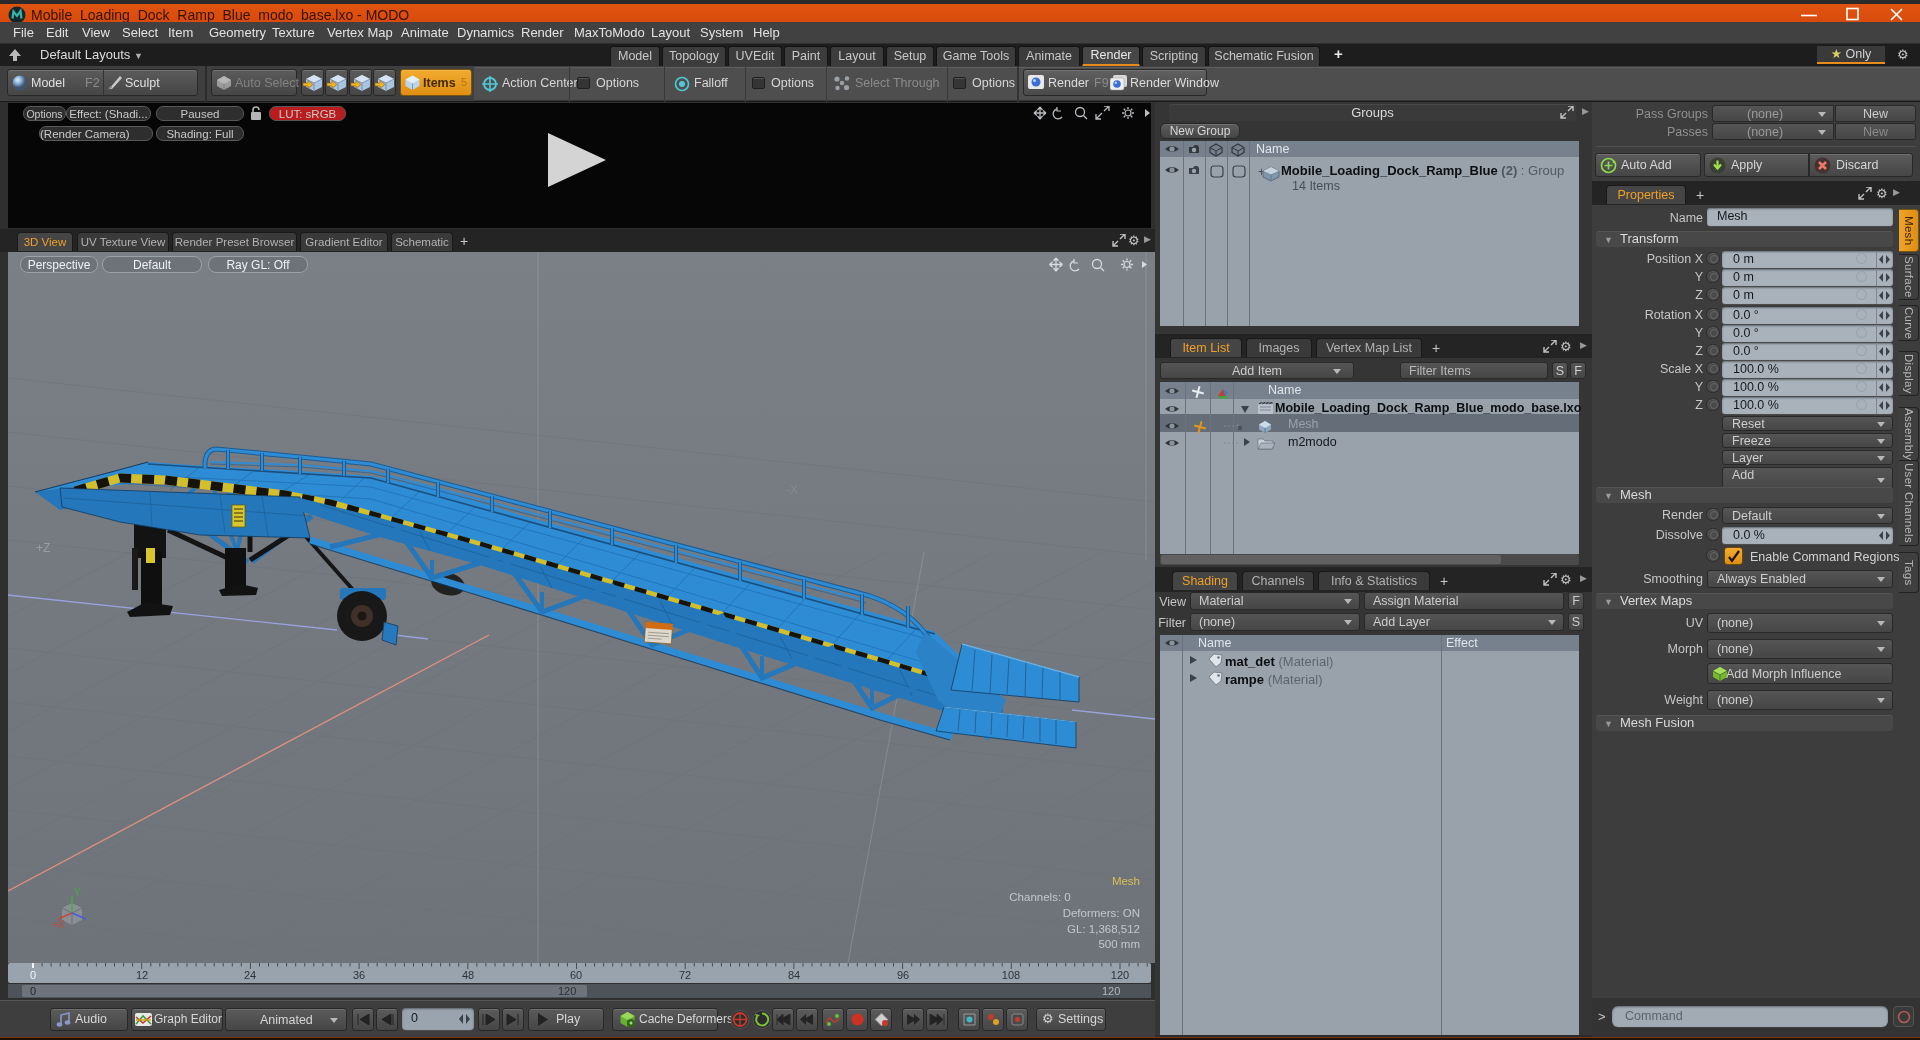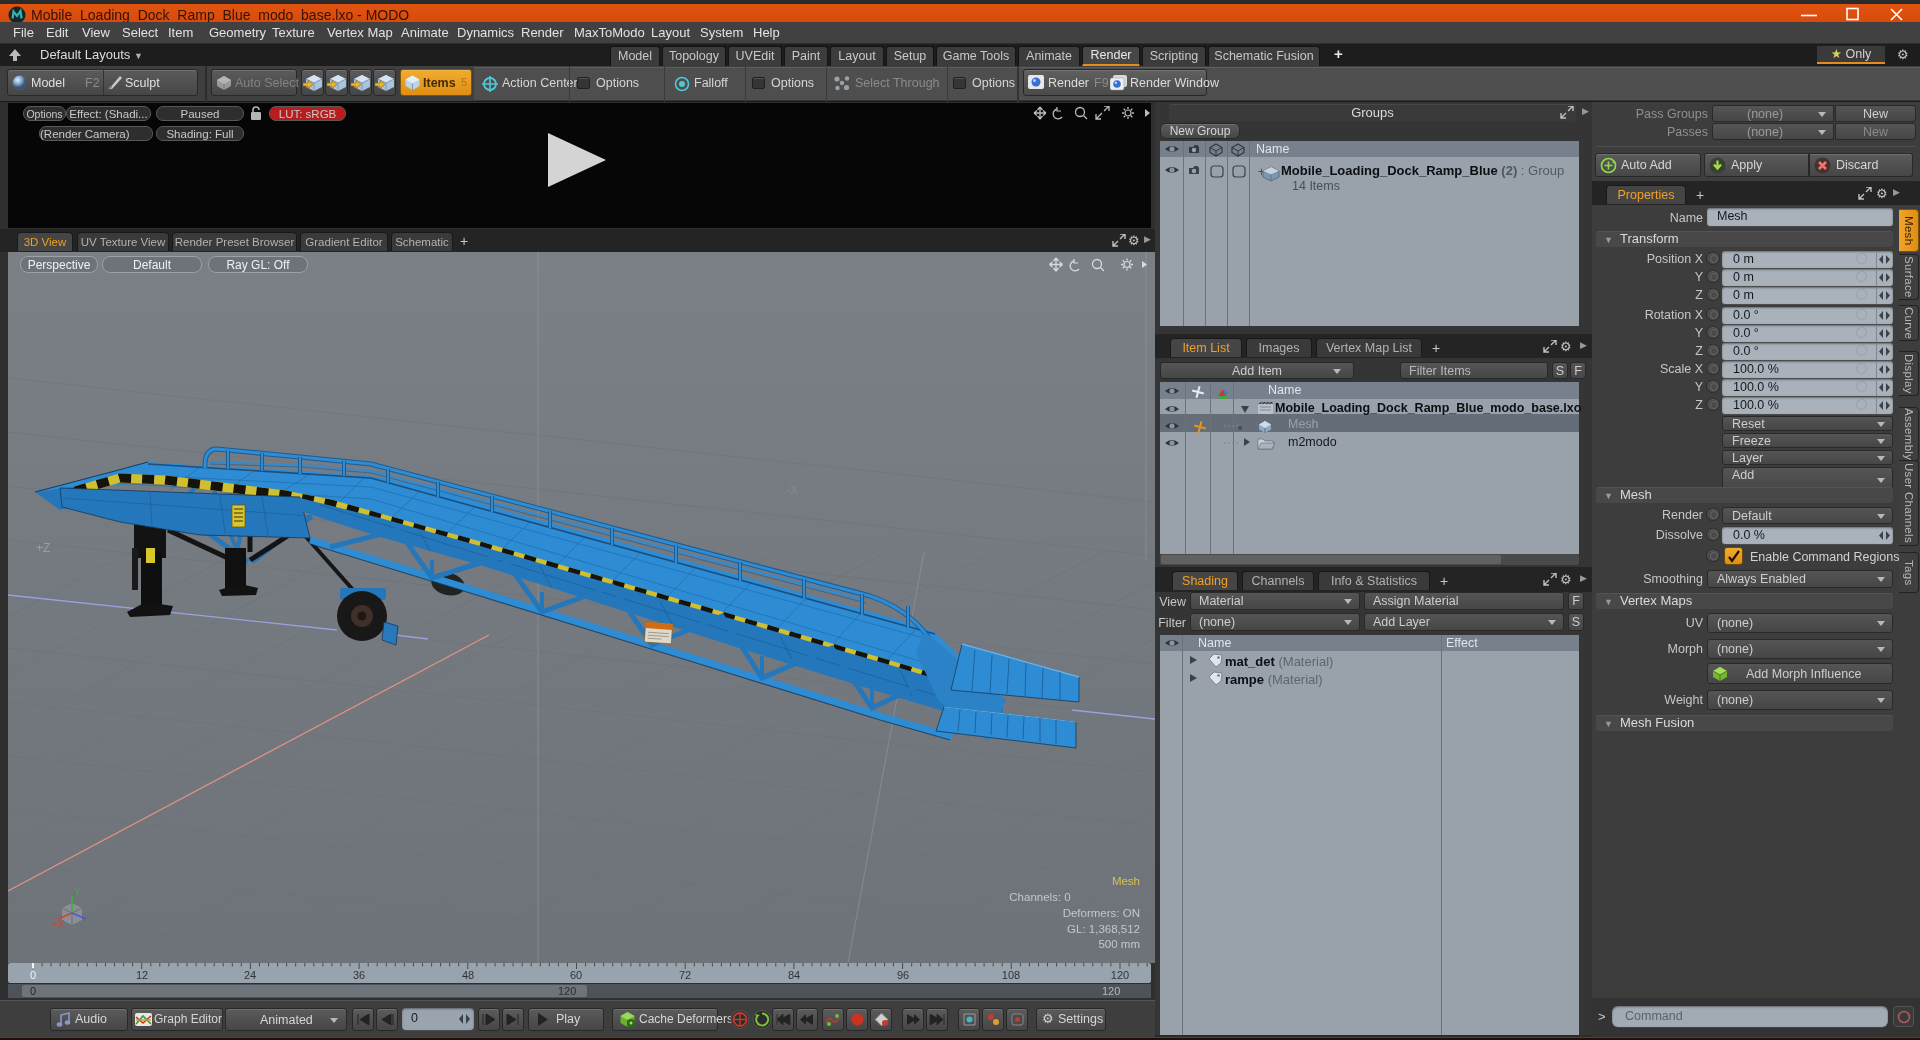--- a/index.html
+++ b/index.html
@@ -471,21 +471,21 @@
       <path d="M2 7 L5 11 L12 1" stroke="#1c1207" stroke-width="2.2" fill="none"></path>
     </svg>
 <span class="abs" style="left:1750px;top:550px;color:#d2d2d2;font-size:12.5px">Enable Command Regions</span>
 <span class="lbl" style="left:1598px;top:572px;width:105px">Smoothing</span>
 <span class="drop" style="left:1707px;top:570px;width:186px;height:18px;line-height:17px"><span style="margin-left:9px">Always Enabled</span><span class="dar"></span></span>
 <div class="sect" style="left:1596px;top:593px;width:297px;height:16px;line-height:15px"><span class="tri">▼</span>Vertex Maps</div>
 <span class="lbl" style="left:1598px;top:616px;width:105px">UV</span>
 <span class="drop" style="left:1707px;top:613px;width:186px;height:20px;line-height:19px"><span style="margin-left:9px">(none)</span><span class="dar"></span></span>
 <span class="lbl" style="left:1598px;top:642px;width:105px">Morph</span>
 <span class="drop" style="left:1707px;top:639px;width:186px;height:20px;line-height:19px"><span style="margin-left:9px">(none)</span><span class="dar"></span></span>
-<span class="drop" style="left:1707px;top:663px;width:186px;height:21px;line-height:20px"><span style="margin-left:38px">Add Morph Influence</span></span>
+<span class="drop" style="left:1707px;top:663px;width:186px;height:21px;line-height:20px"><span style="margin-left:18px">Add Morph Influence</span></span>
 <svg class="abs" style="left:1712px;top:666px" width="16" height="16">
       <path d="M8 1 L15 5 V11 L8 15 L1 11 V5 Z" fill="#73b82e"></path>
       <path d="M8 1 L15 5 L8 9 L1 5 Z" fill="#a4dc5c"></path>
       <path d="M8 9 V15 M1 5 L8 9 L15 5" stroke="#4a7a1c" fill="none"></path>
     </svg>
 <span class="lbl" style="left:1598px;top:693px;width:105px">Weight</span>
 <span class="drop" style="left:1707px;top:690px;width:186px;height:20px;line-height:19px"><span style="margin-left:9px">(none)</span><span class="dar"></span></span>
 <div class="sect" style="left:1596px;top:715px;width:297px;height:16px;line-height:15px"><span class="tri">▼</span>Mesh Fusion</div>
 <span class="vtab act" style="top:209px;height:43px;line-height:19px">Mesh</span>
 <span class="vtab" style="top:254px;height:46px;line-height:19px">Surface</span>

